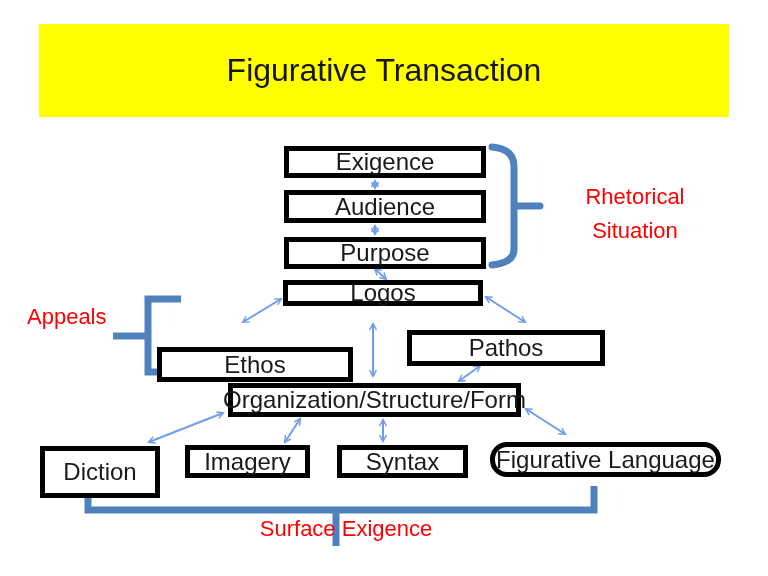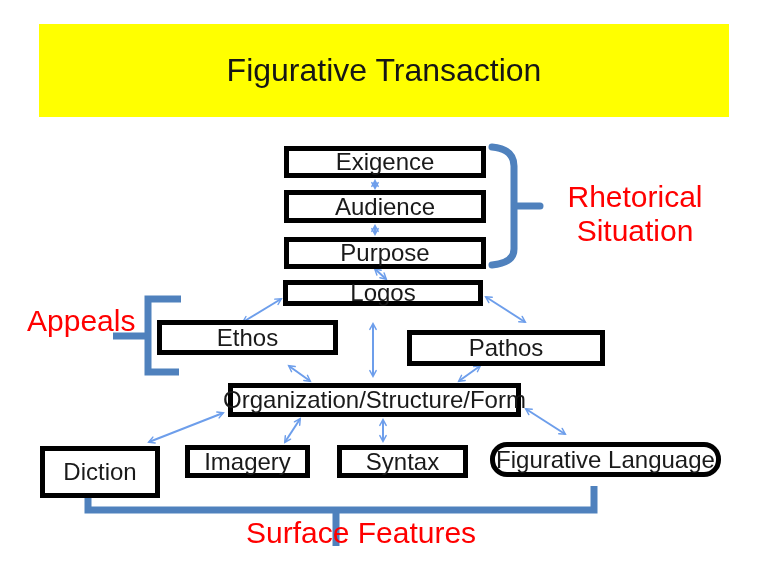--- a/index.html
+++ b/index.html
@@ -64,21 +64,21 @@
     stroke-width: 1.6;
     stroke-linecap: round;
   }
   .brace-stroke {
     stroke: var(--brace-blue, #4f81bd);
     fill: none;
   }
   .red-label {
     position: absolute;
     color: var(--label-red, #ff0000);
-    font-size: 30px;
+    font-size: 22px;
     z-index: 3;
     white-space: nowrap;
   }
   .rhet-situation {
     left: 563px;
     top: 180px;
     width: 144px;
     text-align: center;
     line-height: 34px;
     white-space: normal;
@@ -138,28 +138,28 @@
     <g>
       <path class="brace-stroke" stroke-width="7" d="M88,486 L88,510 L594,510 L594,486"></path>
       <path class="brace-stroke" stroke-width="7" d="M336,510 L336,546"></path>
     </g>
   </svg>
 
   <div class="node" style="left:284px; top:146px; width:202px; height:32px;">Exigence</div>
   <div class="node" style="left:284px; top:190px; width:202px; height:33px;">Audience</div>
   <div class="node" style="left:284px; top:237px; width:202px; height:32px;">Purpose</div>
   <div class="node" style="left:283px; top:280px; width:200px; height:26px;text-align:center;">Logos</div>
-  <div class="node" style="left:157px; top:320px; width:181px; height:35px;">Ethos</div>
+  <div class="node" style="left:157px; top:347px; width:196px; height:35px;">Ethos</div>
   <div class="node" style="left:407px; top:330px; width:198px; height:36px;text-align:right;">Pathos</div>
   <div class="node" style="left:228px; top:383px; width:293px; height:34px;">Organization/Structure/Form</div>
   <div class="node" style="left:40px; top:446px; width:120px; height:52px;">Diction</div>
   <div class="node" style="left:337px; top:445px; width:131px; height:33px;">Syntax</div>
   <div class="node" style="left:185px; top:445px; width:125px; height:33px;">Imagery</div>
   <div class="node" style="left:490px; top:442px; width:231px; height:35px;border-radius:17px;">Figurative Language</div>
 
   <div class="red-label rhet-situation">
     <div>Rhetorical</div>
     <div>Situation</div>
   </div>
   <div class="red-label appeals">Appeals</div>
-  <div class="red-label surface">Surface Features</div>
+  <div class="red-label surface">Surface Exigence</div>
 
 </div>
 
 </body></html>

